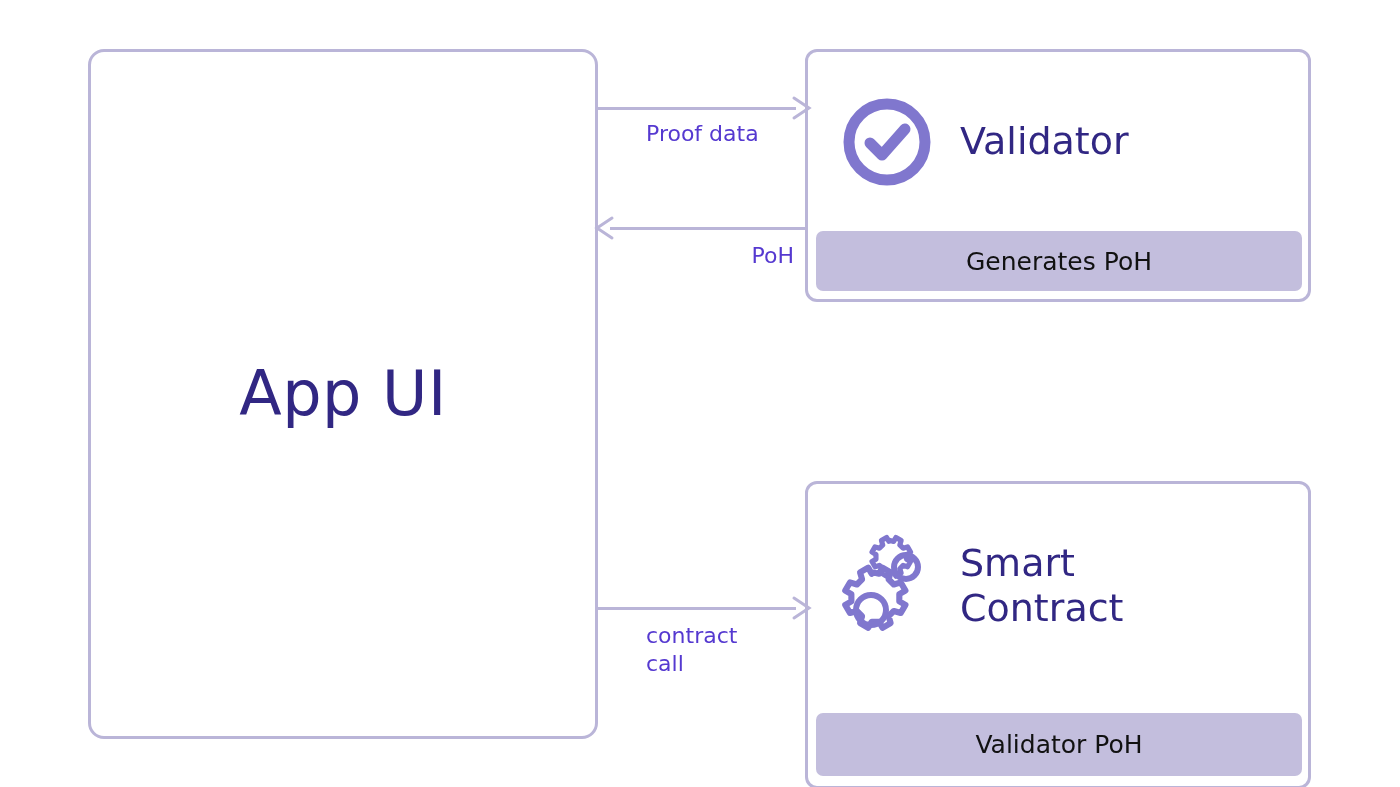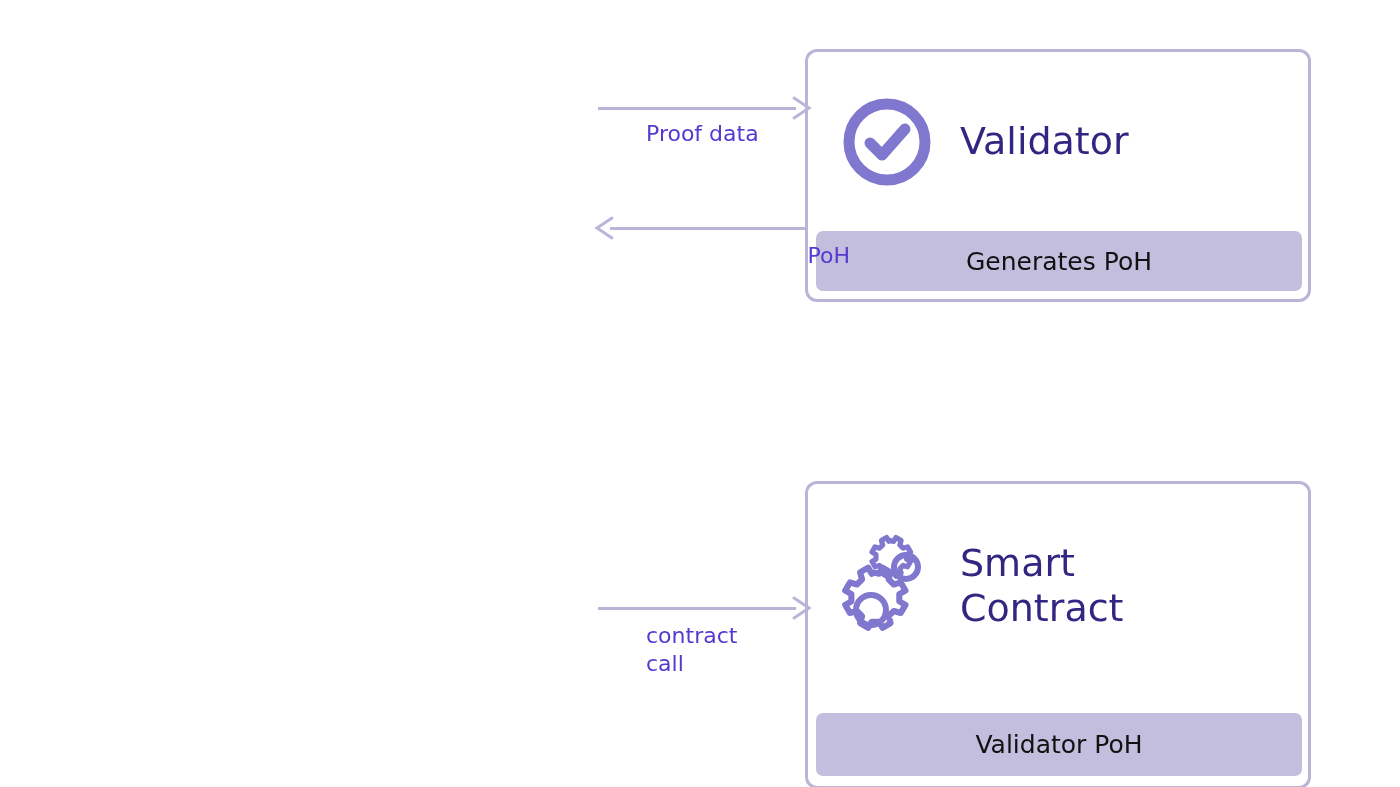--- a/index.html
+++ b/index.html
@@ -119,31 +119,34 @@
   }
   .conn-label.right-align { text-align: right; }
 
   
   #conn-proof-line   { left: 598px; top: 107px; width: 198px; }
   #conn-proof-head   { left: 792px; top:  96px; }
   #conn-proof-label  { left: 614px; top: 120px; }
 
   #conn-poh-line     { left: 610px; top: 227px; width: 196px; }
   #conn-poh-head     { left: 594px; top: 216px; }
-  #conn-poh-label    { left: 668px; top: 242px; width: 150px; }
+  #conn-poh-label    { left: 612px; top: 242px; width: 150px; }
 
   #conn-call-line    { left: 598px; top: 607px; width: 198px; }
   #conn-call-head    { left: 792px; top: 596px; }
   #conn-call-label   { left: 614px; top: 622px; }
 </style>
 </head>
 <body>
 
 <div id="canvas">
 
+  <div class="node" id="app-ui-node">
+    <span id="app-ui-label">App UI</span>
+  </div>
 
   <div class="node card" id="validator-node">
     <div class="card-head">
       <div class="card-icon">
         <svg width="96" height="96" viewBox="0 0 96 96" aria-hidden="true">
           <circle cx="48" cy="48" r="38" fill="none" stroke="#8077ce" stroke-width="11"></circle>
           <path d="M31 49 L43 61 L66 35" fill="none" stroke="#8077ce" stroke-width="11" stroke-linecap="round" stroke-linejoin="round"></path>
         </svg>
       </div>
       <div class="card-title">

